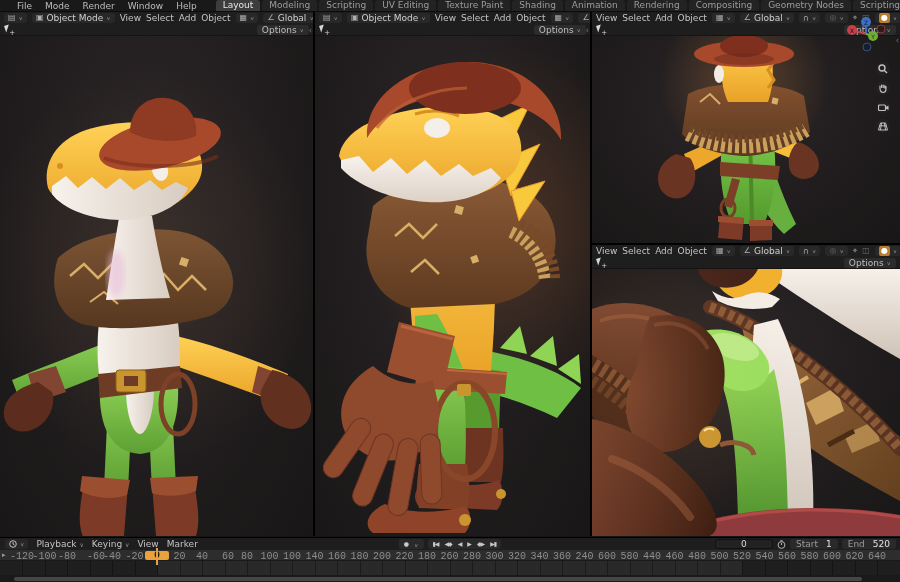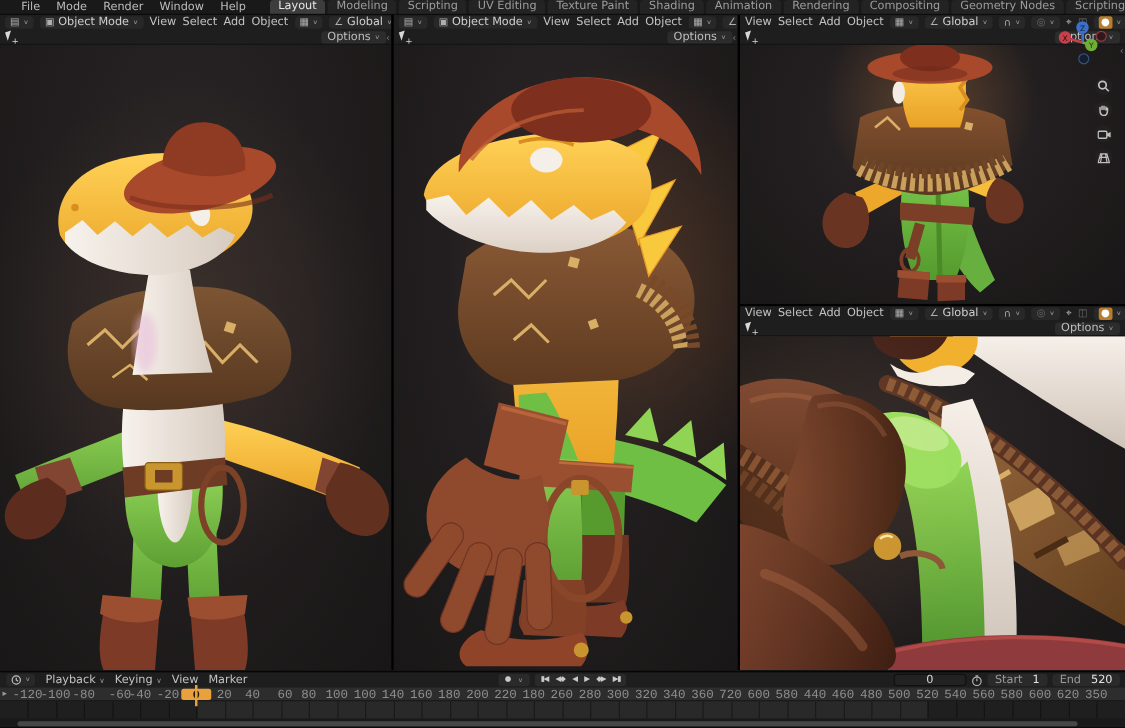--- a/index.html
+++ b/index.html
@@ -654,34 +654,34 @@
         <span class="tick" style="left: 359.5px;">180</span>
         <span class="tick" style="left: 382px;">200</span>
         <span class="tick" style="left: 404.5px;">220</span>
         <span class="tick" style="left: 427px;">180</span>
         <span class="tick" style="left: 449.5px;">260</span>
         <span class="tick" style="left: 472px;">280</span>
         <span class="tick" style="left: 494.5px;">300</span>
         <span class="tick" style="left: 517px;">320</span>
         <span class="tick" style="left: 539.5px;">340</span>
         <span class="tick" style="left: 562px;">360</span>
-        <span class="tick" style="left: 584.5px;">720</span>
+        <span class="tick" style="left: 584.5px;">240</span>
         <span class="tick" style="left: 607px;">600</span>
         <span class="tick" style="left: 629.5px;">580</span>
         <span class="tick" style="left: 652px;">440</span>
         <span class="tick" style="left: 674.5px;">460</span>
         <span class="tick" style="left: 697px;">480</span>
         <span class="tick" style="left: 719.5px;">500</span>
         <span class="tick" style="left: 742px;">520</span>
         <span class="tick" style="left: 764.5px;">540</span>
         <span class="tick" style="left: 787px;">560</span>
         <span class="tick" style="left: 809.5px;">580</span>
         <span class="tick" style="left: 832px;">600</span>
         <span class="tick" style="left: 854.5px; text-align: center;">620</span>
-        <span class="tick" style="left: 877px;">350</span>
+        <span class="tick" style="left: 877px;">640</span>
       </div>
     <div class="tl-tracks">
       <div class="tl-range" style="left: 158.125px; width: 583.875px;"></div>
     <i class="vgrid" style="left: 22px;"></i>
         <i class="vgrid" style="left: 44.5px;"></i>
         <i class="vgrid" style="left: 67px;"></i>
         <i class="vgrid" style="left: 89.5px;"></i>
         <i class="vgrid" style="left: 112px;"></i>
         <i class="vgrid" style="left: 134.5px;"></i>
         <i class="vgrid" style="left: 157px;"></i>

